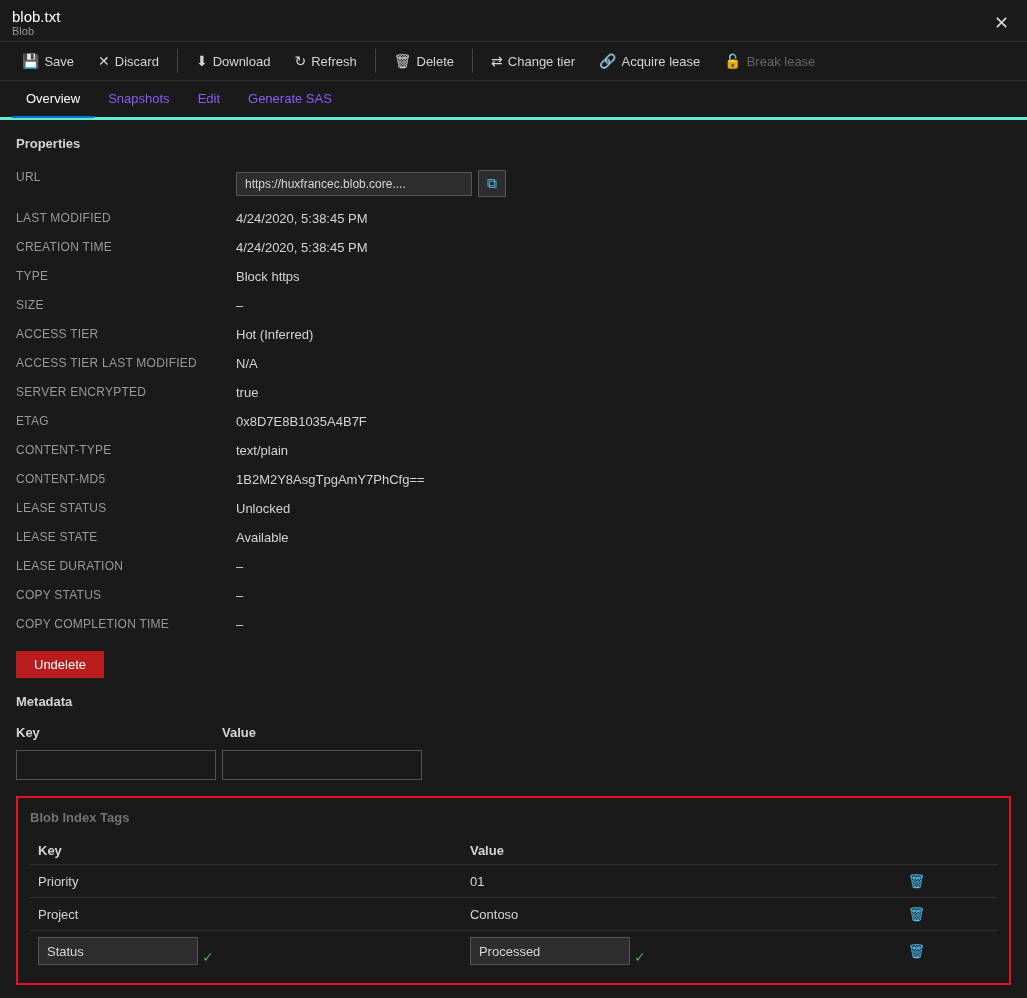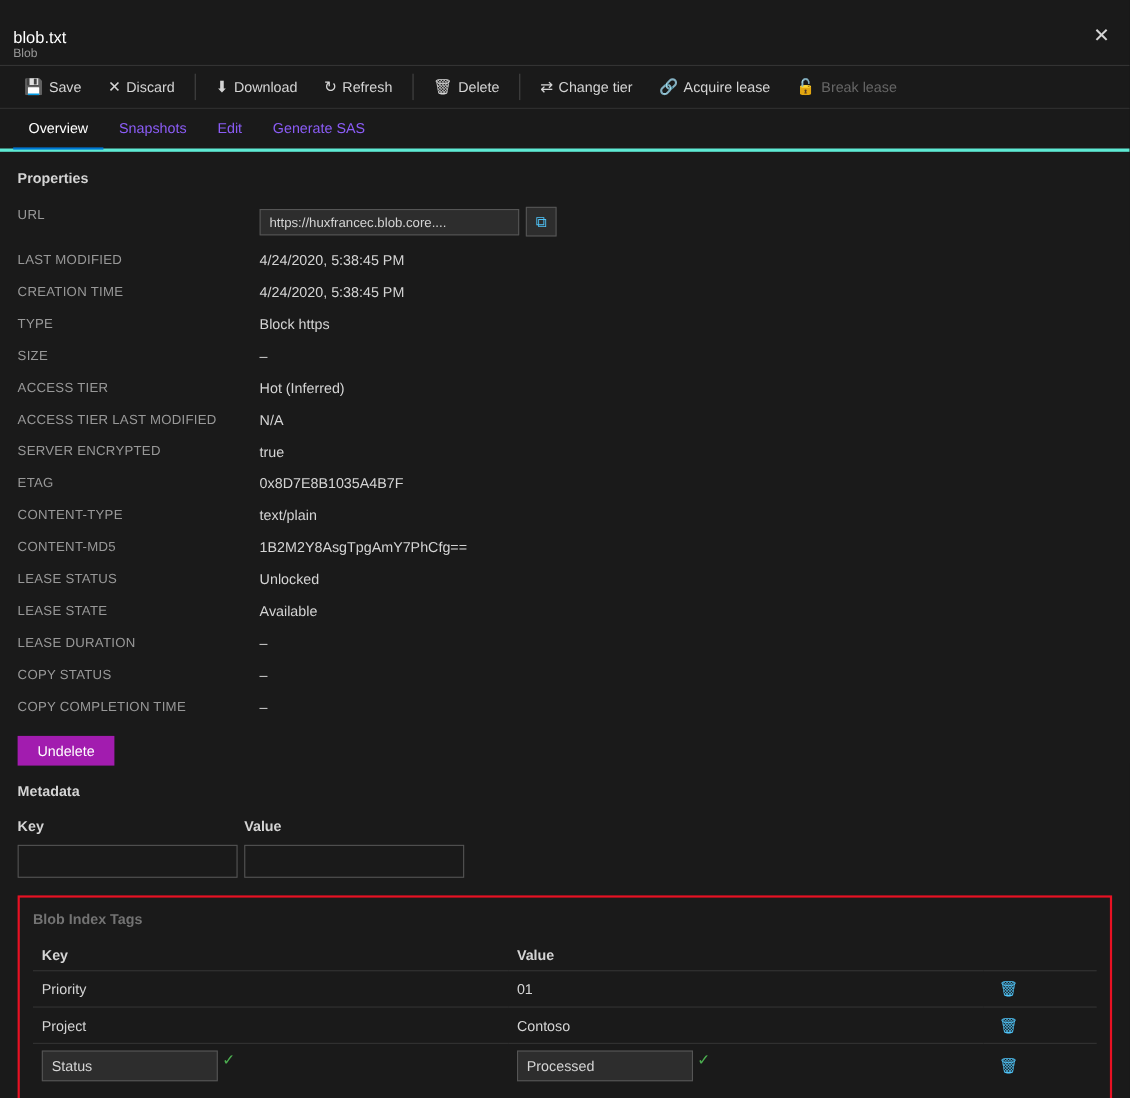--- a/index.html
+++ b/index.html
@@ -15,21 +15,21 @@
 
     
     .title-bar {
       background: #1a1a1a;
       display: flex;
       align-items: center;
       justify-content: space-between;
       padding: 8px 12px 4px 12px;
       border-bottom: 1px solid #333;
     }
-    .title-info { display: flex; flex-direction: column; margin-top: 18px; }
+    .title-info { display: flex; flex-direction: column; }
     .title-name { color: #fff; font-size: 15px; font-weight: 400; }
     .title-sub { color: #999; font-size: 11px; }
     .close-btn {
       background: none; border: none; color: #d4d4d4;
       font-size: 18px; cursor: pointer; padding: 2px 6px;
     }
 
     
     .toolbar {
       background: #1a1a1a;
@@ -90,21 +90,21 @@
       background: #2d2d2d; border: 1px solid #555; color: #d4d4d4;
       padding: 4px 8px; font-size: 12px; width: 236px;
     }
     .copy-btn {
       background: #2d2d2d; border: 1px solid #555; color: #4fc3f7;
       padding: 4px 8px; cursor: pointer; font-size: 14px;
     }
 
     
     .undelete-btn {
-      background: #a21caf; border: none; color: #fff;
+      background: #b91c1c; border: none; color: #fff;
       padding: 6px 18px; cursor: pointer; font-size: 13px;
       margin: 12px 0 16px 0;
     }
 
     
     .metadata-section { margin-top: 0; }
     .metadata-grid {
       display: grid; grid-template-columns: 200px 200px;
       gap: 6px; margin-top: 8px;
     }
@@ -131,21 +131,21 @@
     .index-table td {
       padding: 6px 8px; font-size: 13px; color: #d4d4d4;
       vertical-align: middle;
     }
     .index-row td { border-top: 1px solid #333; }
     .delete-icon-btn {
       background: none; border: none; color: #4fc3f7;
       cursor: pointer; font-size: 14px; padding: 2px 6px;
     }
     .tag-input-container {
-      display: flex; align-items: flex-start; gap: 4px;
+      display: flex; align-items: flex-end; gap: 4px;
     }
     .tag-input {
       background: #2d2d2d; border: 1px solid #555; color: #d4d4d4;
       padding: 4px 8px; font-size: 13px; width: 160px; height: 28px;
     }
     .check-icon { color: #4caf50; font-size: 14px; }
   </style>
 </head>
 <body>
 

